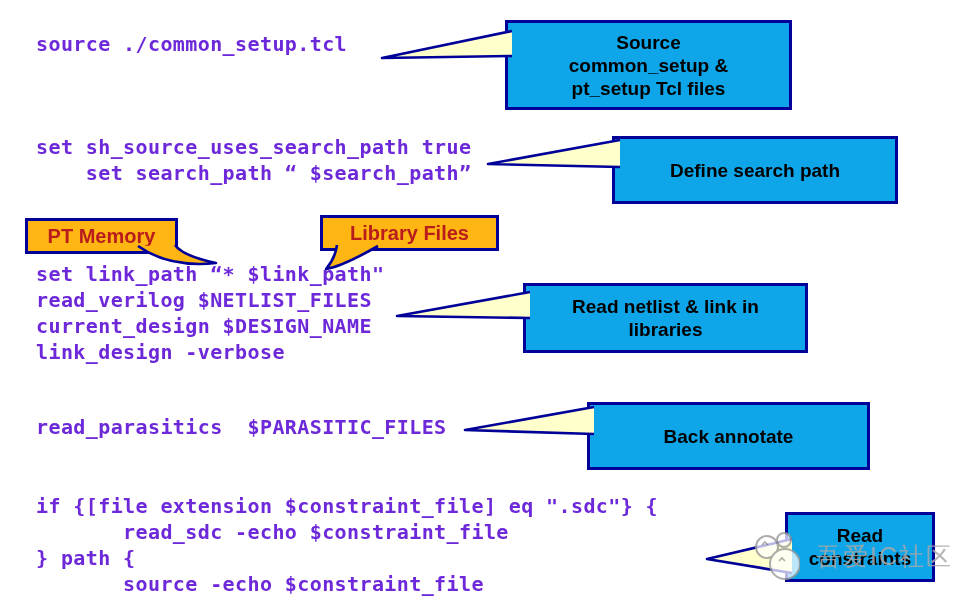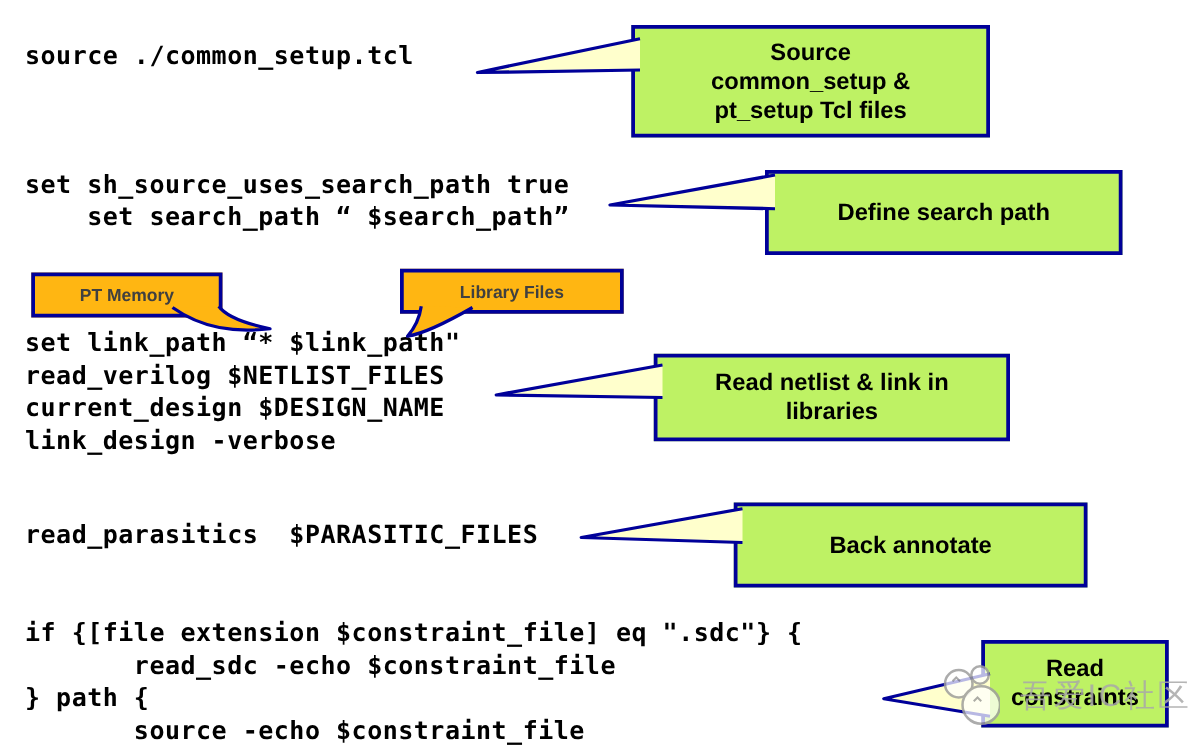--- a/index.html
+++ b/index.html
@@ -1,46 +1,46 @@
 <!DOCTYPE html>
 <html><head>
 <meta charset="utf-8">
 <style>
   html,body { margin:0; padding:0; }
   body { width:953px; height:599px; background:#ffffff; overflow:hidden;
          font-family:"Liberation Sans", sans-serif; }
   #stage { position:relative; width:953px; height:599px; background:#ffffff; }
 
   
-  .code { position:absolute; left:20px; margin:0;
+  .code { position:absolute; left:36px; margin:0;
           font-family:"DejaVu Sans Mono", monospace;
           font-weight:bold; font-size:20px; line-height:26px;
-          letter-spacing:0.4px; color:#000000; white-space:pre; }
+          letter-spacing:0.4px; color:#6d28d9; white-space:pre; }
   .code div { white-space:pre; }
   #code-block-1 { top:31px; }
   #code-block-2 { top:134px;text-align:right; }
   #code-block-3 { top:261px; }
   #code-block-4 { top:414px; }
   #code-block-5 { top:493px; }
 
   
-  .callout { position:absolute; background:#bef264; border:3px solid #000099;
+  .callout { position:absolute; background:#0ea5e9; border:3px solid #000099;
              display:flex; align-items:center; justify-content:center;
              text-align:center; font-weight:bold; font-size:19px; line-height:23px;
              color:#000; white-space:pre-line; box-sizing:border-box; }
   #callout-source      { left:505px; top:20px;  width:287px; height:90px; }
   #callout-searchpath  { left:612px; top:136px; width:286px; height:68px; }
   #callout-netlist     { left:523px; top:283px; width:285px; height:70px; }
   #callout-backannot   { left:587px; top:402px; width:283px; height:68px; }
   #callout-constraints { left:785px; top:512px; width:150px; height:70px; }
 
   
   .tag { position:absolute; background:#FFB612; border:3px solid #000099;
          display:flex; align-items:center; justify-content:center;
-         font-weight:bold; font-size:14px; color:#404040; box-sizing:border-box; }
+         font-weight:bold; font-size:20px; color:#b91c1c; box-sizing:border-box; }
   #tag-pt-memory     { left:25px;  top:218px; width:153px; height:36px; }
   #tag-library-files { left:320px; top:215px; width:179px; height:36px; }
 
   
   #tails { position:absolute; left:0; top:0; width:953px; height:599px;
            pointer-events:none; }
 
   
   #watermark { position:absolute; left:748px; top:528px; display:flex;
                align-items:center; opacity:0.85; z-index:20; }

